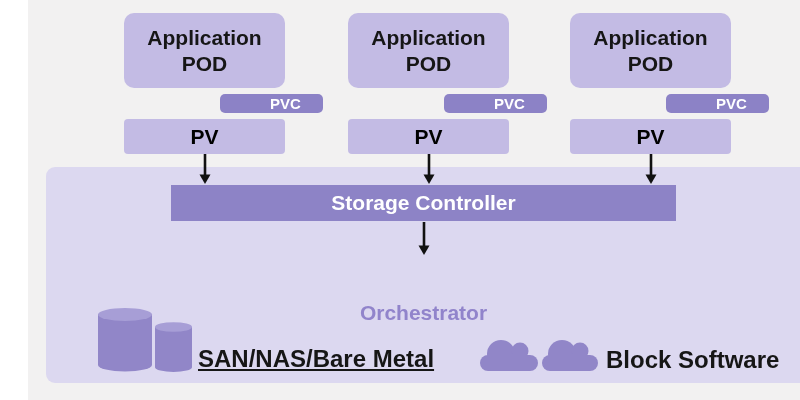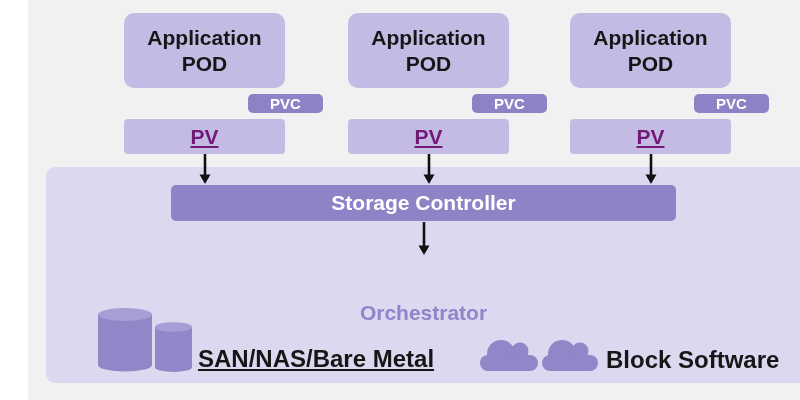--- a/index.html
+++ b/index.html
@@ -24,33 +24,33 @@
     background:#c3bbe4;border-radius:10px;
     display:flex;align-items:center;justify-content:center;
   }
   .pod-label{
     width:122px;text-align:center;
     font-weight:bold;font-size:21px;line-height:1.2;color:#161616;
   }
   .pvc-badge{
     position:absolute;top:94px;right:-38px;width:75px;height:19px;
     background:#8c82c6;border-radius:5px;
-    color:#ffffff;font-weight:bold;font-size:15px;line-height:19px;text-align:center;
+    color:#ffffff;font-weight:bold;font-size:15px;line-height:19px;text-align:center;padding-left:28px;
   }
   .pv-box{
     position:absolute;top:119px;left:0;width:161px;height:35px;
     background:#c3bbe4;border-radius:4px;
     display:flex;align-items:center;justify-content:center;
-    font-weight:bold;font-size:21px;color:#701a75;text-decoration:underline;
+    font-weight:bold;font-size:21px;color:#000000;
   }
   .pv-arrow{position:absolute;top:154px;left:50%;transform:translateX(-50%);}
   
   .bar{
     position:absolute;left:143px;width:505px;height:36px;
-    background:#8d83c6;border-radius:5px;
+    background:#8d83c6;border-radius:0;
     display:flex;align-items:center;justify-content:center;
     color:#ffffff;font-weight:bold;font-size:21px;
   }
   .controller-bar{top:185px;}
   .software-bar{top:258px;height:35px;}
   .mid-arrow{position:absolute;left:388px;top:222px;}
   .orch-label{
     position:absolute;left:143px;top:301px;width:505px;text-align:center;
     color:#9184cb;font-weight:bold;font-size:21px;
   }

